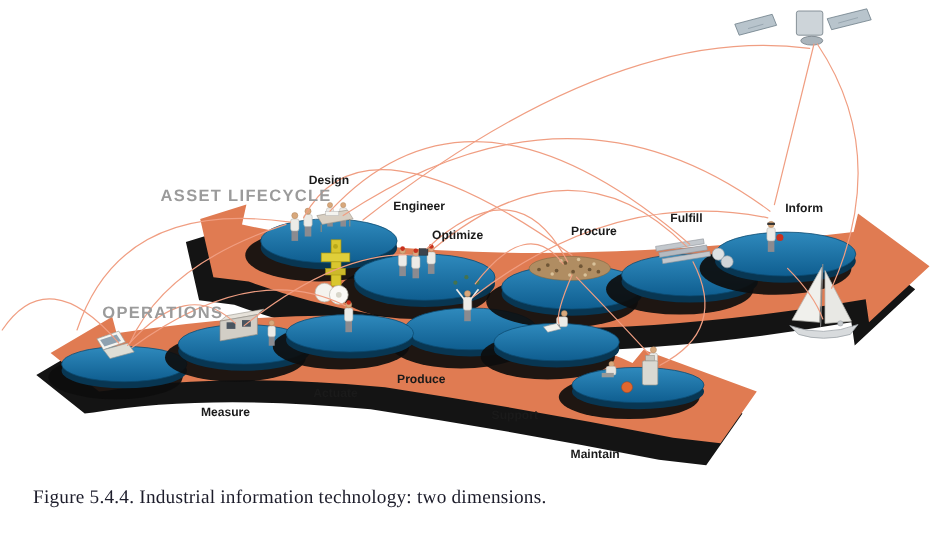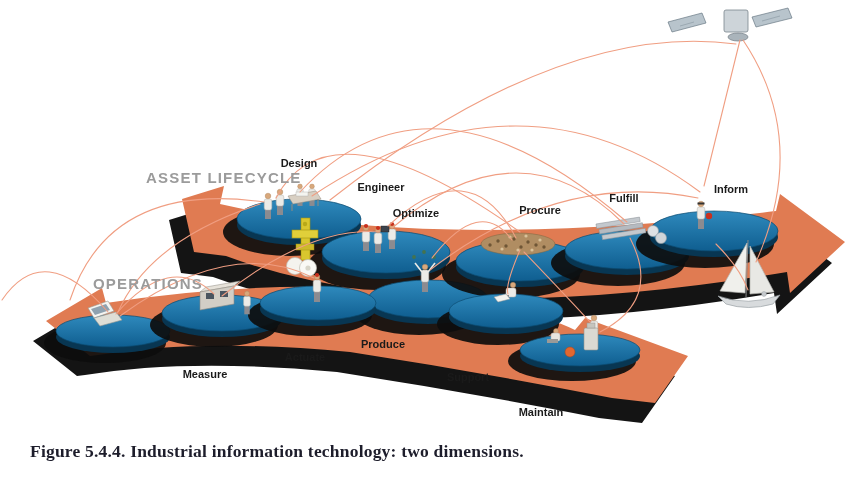--- a/index.html
+++ b/index.html
@@ -1,19 +1,19 @@
 <!DOCTYPE html>
 <html><head>
 <meta charset="utf-8">
 <style>
   html,body{margin:0;padding:0;background:#fff;}
   .page{position:relative;width:858px;height:493px;background:#ffffff;overflow:hidden;
         font-family:"Liberation Sans",sans-serif;}
   .caption{position:absolute;left:30px;top:441px;width:780px;
-           font-family:"Liberation Serif",serif;font-weight:bold;font-size:17.5px;
+           font-family:"Liberation Serif",serif;font-weight:normal;font-size:17.5px;
            color:#1d1d2b;letter-spacing:.2px;}
   svg text{font-family:"Liberation Sans",sans-serif;}
   .stage-label{font-size:11px;font-weight:600;fill:#1a1a1a;text-anchor:middle;}
   .axis-label{font-size:15px;font-weight:bold;fill:#9b9b9b;letter-spacing:1.2px;}
   .arc{fill:none;stroke:#F09E82;stroke-width:1.1;stroke-linecap:round;}
   .head{fill:#d8a87c;stroke:#a87c52;stroke-width:.4;}
   .shirt{fill:#ecebe7;stroke:#b4b2ac;stroke-width:.5;}
   .pants{fill:#8b8b90;}
   .hat{fill:#c9301d;}
   .disc-shadow{fill:#0d0d0d;opacity:.92;}

